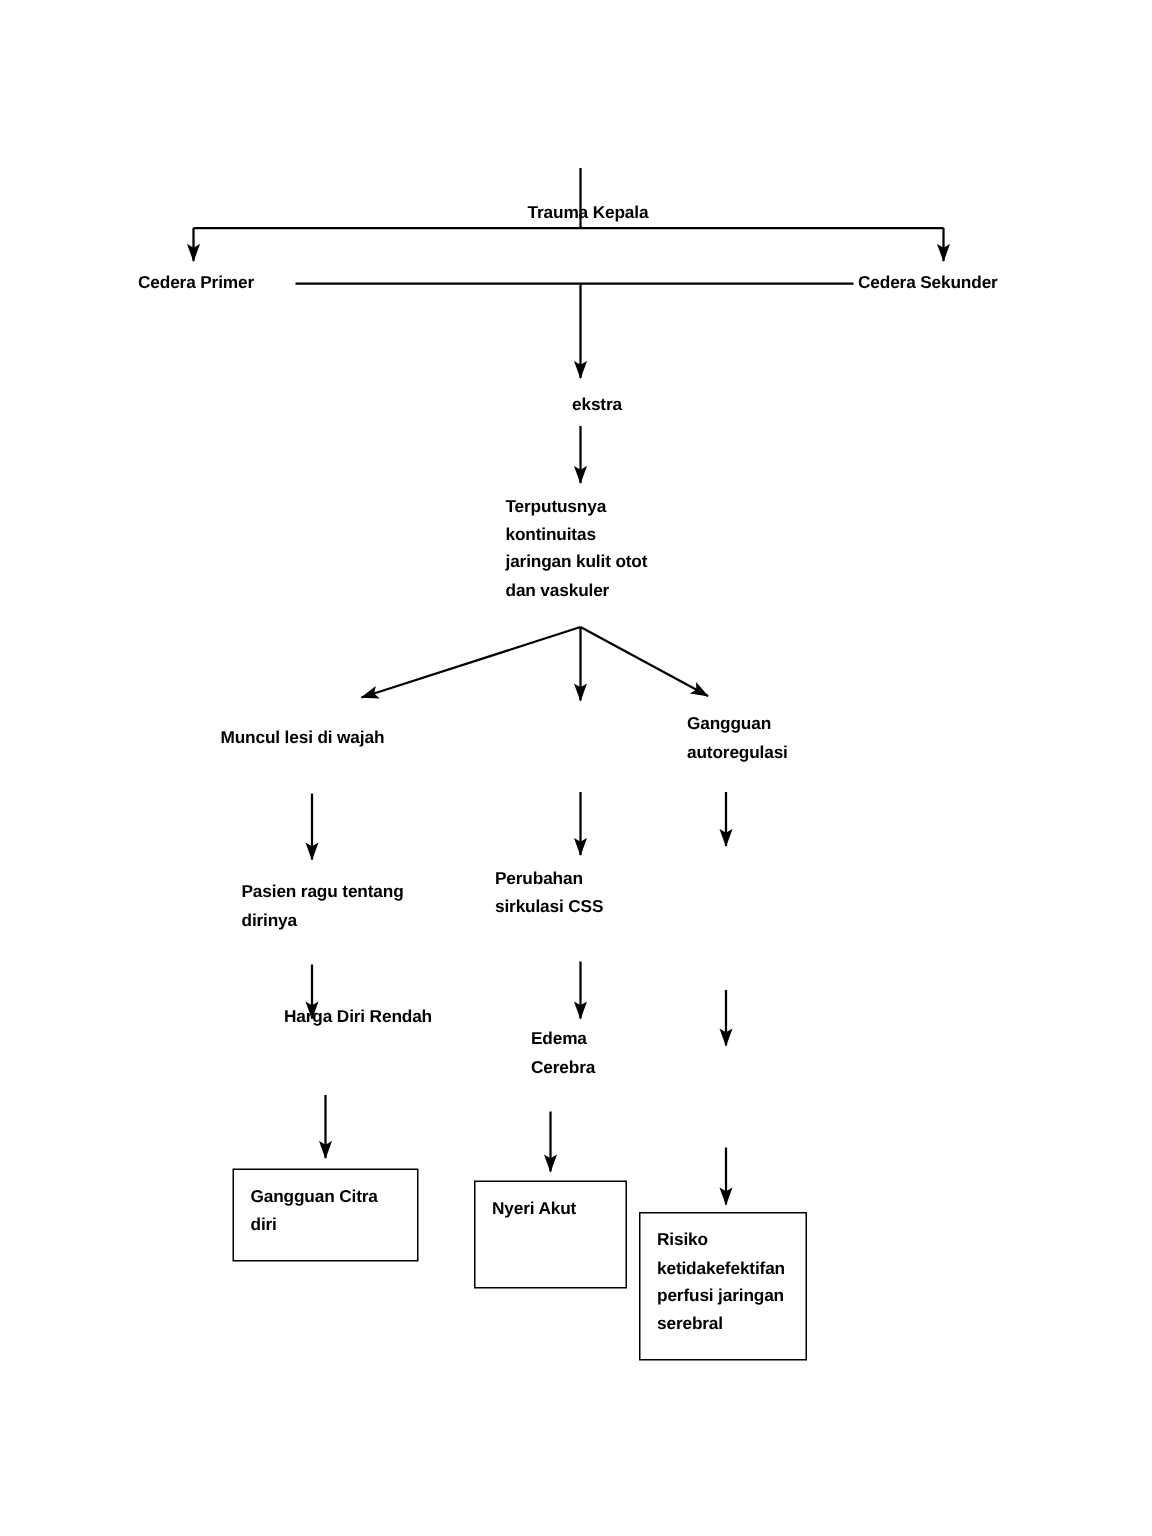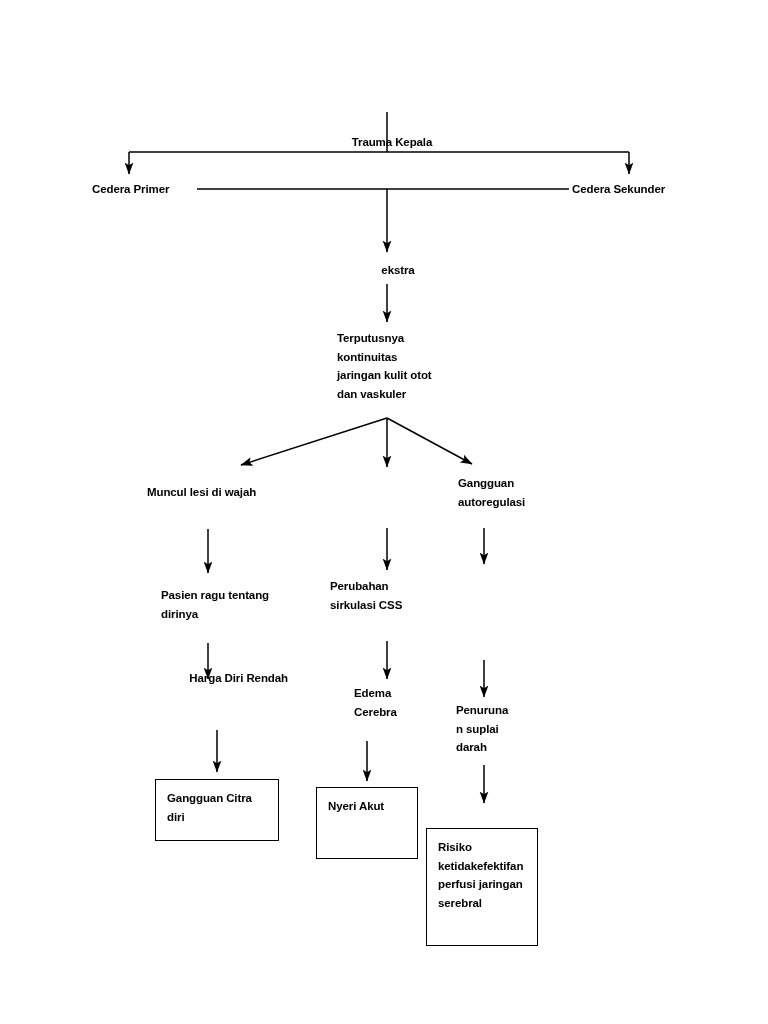--- a/index.html
+++ b/index.html
@@ -66,21 +66,21 @@
   #n-perdarahan  { left: 337px; top: 474px; width: 100px; }
   #n-gangguan-a  { left: 458px; top: 474px; width: 92px; }
   #n-pasien      { left: 161px; top: 586px; width: 130px; }
   #n-perubahan   { left: 330px; top: 577px; width: 100px; }
   #n-proses      { left: 458px; top: 569px; width: 70px; }
   #n-harga       { left: 158px; top: 669px; width: 130px; text-align: right; }
   #n-edema       { left: 354px; top: 684px; width: 80px; }
   #n-penurunan   { left: 456px; top: 701px; width: 80px; }
   #box-citra     { left: 155px; top: 779px; width: 124px; height: 62px; }
   #box-nyeri     { left: 316px; top: 787px; width: 102px; height: 72px; }
-  #box-risiko    { left: 426px; top: 828px; width: 112px; height: 118px; }
+  #box-risiko    { left: 426px; top: 808px; width: 112px; height: 99px; }
 </style>
 </head>
 <body>
 
 <div id="page">
 
   <svg id="svg-layer" viewBox="0 0 768 1024" width="768" height="1024" xmlns="http://www.w3.org/2000/svg">
     <defs>
       <marker id="arrowhead" markerWidth="9" markerHeight="9" refX="7.6" refY="3.1" orient="auto" markerUnits="strokeWidth">
         <path d="M0,0.2 L8,3.1 L0,6 L1.7,3.1 z" fill="#000000"></path>
@@ -142,23 +142,20 @@
 
   <div class="node" id="n-perubahan">Perubahan
 sirkulasi CSS</div>
 
 
   <div class="node" id="n-harga">Harga Diri Rendah</div>
 
   <div class="node" id="n-edema">Edema
 Cerebra</div>
 
-  <div class="node" id="n-penurunan">Penuruna
-n  suplai
-darah</div>
 
   <div class="box" id="box-nyeri">
     <div class="box-text">Nyeri Akut</div>
   </div>
 
   <div class="box" id="box-citra">
     <div class="box-text">Gangguan Citra
 diri</div>
   </div>
 

